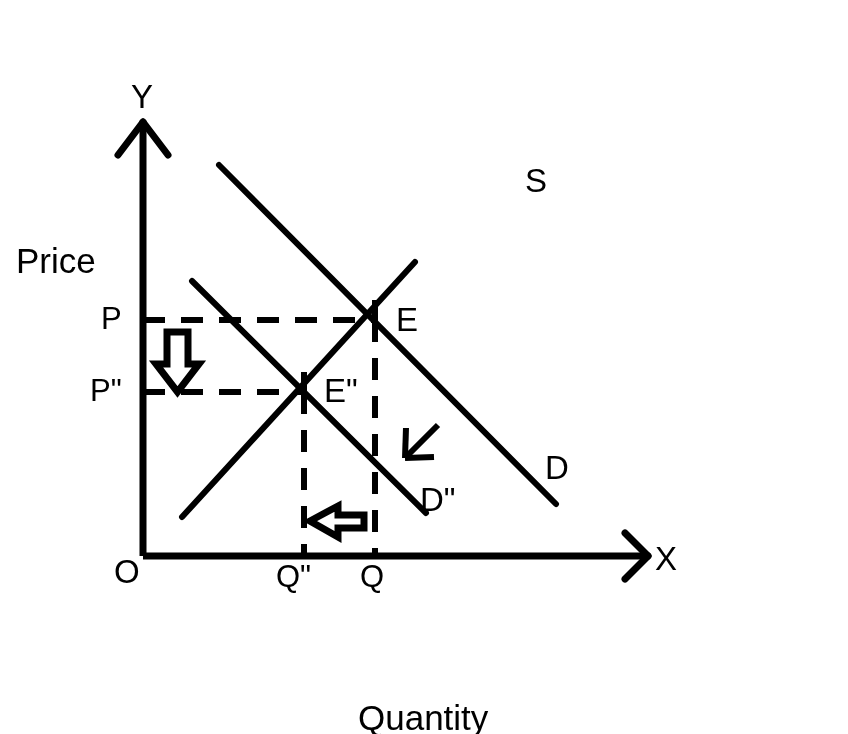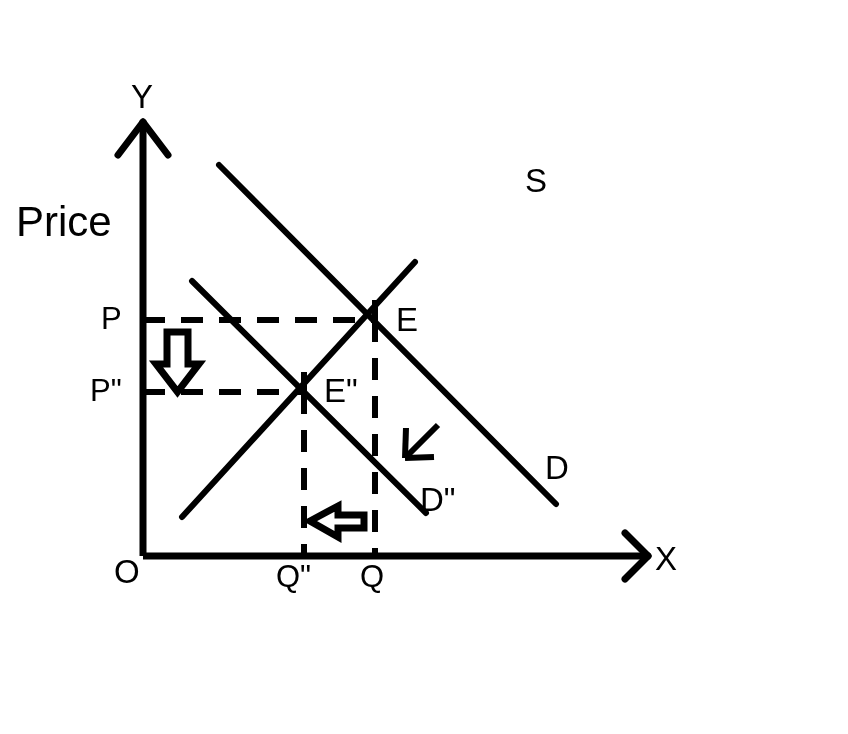--- a/index.html
+++ b/index.html
@@ -31,21 +31,21 @@
     color: #000000;
     font-family: "Liberation Sans", sans-serif;
     white-space: pre;
     line-height: 1;
     user-select: none;
   }
   .lbl-axis-letter { font-size: 33px; }
   .lbl-curve { font-size: 33px; }
   .lbl-point { font-size: 33px; }
   .lbl-tick { font-size: 31px; }
-  .lbl-title { font-size: 42px; }
+  .lbl-title { font-size: 35px; margin-top: 42px; }
 </style>
 </head>
 <body>
 
 <div id="diagram-root">
 
   <svg id="diagram-svg" viewBox="0 0 848 734" xmlns="http://www.w3.org/2000/svg">
 
     <g>
 
@@ -101,20 +101,21 @@
   </svg>
 
   <div class="lbl lbl-axis-letter" style="left:131px; top:80px;">Y</div>
 
   <div class="lbl lbl-axis-letter" style="left:655px; top:542px;">X</div>
 
   <div class="lbl lbl-axis-letter" style="left:114px; top:555px;">O</div>
 
   <div class="lbl lbl-title" style="left:16px; top:201px;">Price</div>
 
+  <div class="lbl lbl-title" style="left:358px; top:658px;">Quantity</div>
 
   <div class="lbl lbl-curve" style="left:525px; top:164px;">S</div>
 
   <div class="lbl lbl-curve" style="left:545px; top:451px;">D</div>
 
   <div class="lbl lbl-curve" style="left:420px; top:483px;">D"</div>
 
   <div class="lbl lbl-point" style="left:396px; top:303px;">E</div>
 
   <div class="lbl lbl-point" style="left:324px; top:374px;">E"</div>

